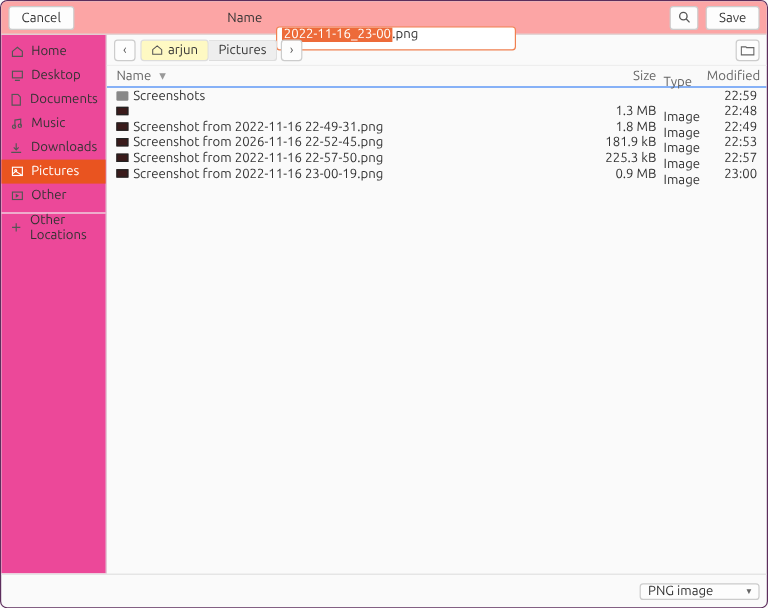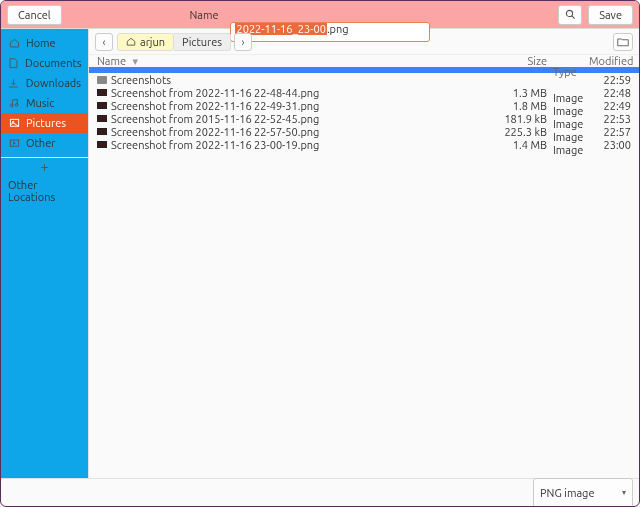--- a/index.html
+++ b/index.html
@@ -8,50 +8,50 @@
 
 .header { height: 28px; display: flex; align-items: center; background: #fca5a5; border-bottom: 1px solid #ddd; padding: 0 6px; gap: 6px; }
 .hbtn { height: 20px; padding: 0 10px; background: #fdfdfd; border: 1px solid #ccc; border-radius: 3px; display: inline-flex; align-items: center; justify-content: center; cursor: pointer; }
 .hspacer { flex: 1; }
 .name-label { padding-right: 6px; }
 .name-field { width: 200px; height: 20px; border: 1px solid #f08050; border-radius: 3px; background: #fff; display: flex; align-items: flex-start; padding: 0 4px; margin-top: 34px; }
 .name-sel { background: #ed6b3a; color: #fff; padding: 0 1px; }
 .icon-btn { width: 24px; height: 20px; background: #fdfdfd; border: 1px solid #ccc; border-radius: 3px; display: inline-flex; align-items: center; justify-content: center; cursor: pointer; }
 
 .body { flex: 1; display: flex; overflow: hidden; }
-.sidebar { width: 88px; border-right: 1px solid #e0e0e0; display: flex; flex-direction: column; padding-top: 4px; background: #0ea5e9; }
+.sidebar { width: 88px; border-right: 1px solid #e0e0e0; display: flex; flex-direction: column; padding-top: 4px; background: #ec4899; }
 .side-item { height: 20px; display: flex; align-items: center; gap: 6px; padding: 0 7px; cursor: pointer; }
 .side-item.active { background: #e95420; color: #fff; }
 .side-item .sicon { width: 12px; display: inline-flex; justify-content: center; }
-.side-other { height: 20px; display: flex; align-items: center; gap: 6px; padding: 0 7px; cursor: pointer; border-top: 1px solid #eee; margin-top: 4px; padding-top: 4px; flex-direction: column; }
+.side-other { height: 20px; display: flex; align-items: center; gap: 6px; padding: 0 7px; cursor: pointer; border-top: 1px solid #eee; margin-top: 4px; padding-top: 4px; }
 
 .main { flex: 1; display: flex; flex-direction: column; }
 .path-bar { height: 26px; display: flex; align-items: center; padding: 4px 6px; gap: 4px; border-bottom: 1px solid #eee; }
 .nav-btn { width: 18px; height: 18px; border: 1px solid #ccc; border-radius: 3px; background: #fdfdfd; display: inline-flex; align-items: center; justify-content: center; cursor: pointer; font-size: 10px; color: #555; }
 .crumb { height: 18px; padding: 0 8px; border: 1px solid #ddd; border-radius: 3px; background: #fef9c3; display: inline-flex; align-items: center; gap: 4px; cursor: pointer; }
 .crumb + .crumb { border-left: none; border-radius: 0 3px 3px 0; }
 .crumb.cur { background: #eee; }
 .crumb-home svg { width: 10px; height: 10px; }
 .path-spacer { flex: 1; }
 .newfolder-btn { width: 20px; height: 18px; border: 1px solid #ccc; border-radius: 3px; background: #fdfdfd; display: inline-flex; align-items: center; justify-content: center; cursor: pointer; }
 
 .filelist { flex: 1; overflow: auto; }
-.fl-header { display: flex; height: 18px; padding: 0 8px; border-bottom: 6px solid #3b82f6; color: #666; font-size: 10px; }
+.fl-header { display: flex; align-items: center; height: 18px; padding: 0 8px; border-bottom: 1px solid #3b82f6; color: #666; font-size: 10px; }
 .fl-header .col-name { flex: 1; }
 .fl-header .col-size, .fl-row .col-size { width: 50px; text-align: right; }
 .fl-header .col-type, .fl-row .col-type { width: 42px; text-align: left; padding-left: 6px; margin-top: 11px; }
 .fl-header .col-mod, .fl-row .col-mod { width: 42px; text-align: right; }
 .sort-ind { margin-left: 4px; color: #999; }
 .fl-row { display: flex; align-items: center; height: 13px; padding: 0 8px; }
 .fl-row .fn { flex: 1; display: flex; align-items: center; gap: 4px; }
 .thumb-folder { width: 10px; height: 8px; background: #888; border-radius: 1px; display: inline-block; }
 .thumb-img { width: 10px; height: 7px; background: #3a1a1a; border: 1px solid #222; display: inline-block; }
 
 .footer { height: 28px; border-top: 1px solid #e0e0e0; display: flex; align-items: center; justify-content: flex-end; padding: 0 6px; }
-.combo { width: 100px; height: 30px; border: 1px solid #ccc; border-radius: 3px; background: #fdfdfd; display: flex; align-items: center; justify-content: space-between; padding: 0 6px; cursor: pointer; }
+.combo { width: 100px; height: 14px; border: 1px solid #ccc; border-radius: 3px; background: #fdfdfd; display: flex; align-items: center; justify-content: space-between; padding: 0 6px; cursor: pointer; }
 .combo .chev { font-size: 8px; color: #666; }
 
 svg { display: block; }
 </style>
 </head>
 <body>
 
 <div class="window">
 
   <div class="header">
@@ -78,42 +78,51 @@
           <span class="sicon">
             <svg width="11" height="11" viewBox="0 0 16 16">
               <path d="M2 7l6-5 6 5v6H2z" stroke="#555" fill="none" stroke-width="1.4"></path>
             </svg>
           </span>
           <span>Home</span>
         </div>
         <div class="side-item">
           <span class="sicon">
             <svg width="11" height="11" viewBox="0 0 16 16">
+              <rect x="2" y="2" width="12" height="8" stroke="#555" fill="none" stroke-width="1.4"></rect>
+              <line x1="5" y1="13" x2="11" y2="13" stroke="#555" fill="none" stroke-width="1.4"></line>
+            </svg>
+          </span>
+          <span>Desktop</span>
+        </div>
+        <div class="side-item">
+          <span class="sicon">
+            <svg width="11" height="11" viewBox="0 0 16 16">
               <path d="M3 1h7l3 3v10H3z" stroke="#555" fill="none" stroke-width="1.4"></path>
             </svg>
           </span>
           <span>Documents</span>
-        </div>
-        <div class="side-item">
-          <span class="sicon">
-            <svg width="11" height="11" viewBox="0 0 16 16">
-              <path d="M8 2v8m-3-3l3 3 3-3M2 13h12" stroke="#555" fill="none" stroke-width="1.4"></path>
-            </svg>
-          </span>
-          <span>Downloads</span>
         </div>
         <div class="side-item">
           <span class="sicon">
             <svg width="11" height="11" viewBox="0 0 16 16">
               <path d="M5 11V3l7-1v8" stroke="#555" fill="none" stroke-width="1.4"></path>
               <circle cx="4" cy="11" r="2" stroke="#555" fill="none" stroke-width="1.4"></circle>
               <circle cx="11" cy="10" r="2" stroke="#555" fill="none" stroke-width="1.4"></circle>
             </svg>
           </span>
           <span>Music</span>
+        </div>
+        <div class="side-item">
+          <span class="sicon">
+            <svg width="11" height="11" viewBox="0 0 16 16">
+              <path d="M8 2v8m-3-3l3 3 3-3M2 13h12" stroke="#555" fill="none" stroke-width="1.4"></path>
+            </svg>
+          </span>
+          <span>Downloads</span>
         </div>
         <div class="side-item active">
           <span class="sicon">
             <svg width="11" height="11" viewBox="0 0 16 16">
               <rect x="2" y="2" width="12" height="10" stroke="#fff" fill="none" stroke-width="1.4"></rect>
               <circle cx="6" cy="6" r="1.2" stroke="#fff" fill="none" stroke-width="1.4"></circle>
               <path d="M2 10l4-3 8 5" stroke="#fff" fill="none" stroke-width="1.4"></path>
             </svg>
           </span>
           <span>Pictures</span>
@@ -182,59 +191,58 @@
                 <span class="thumb-folder"></span>
                 <span>Screenshots</span>
               </div>
               <div class="col-size"></div>
               <div class="col-type"></div>
               <div class="col-mod">22:59</div>
             </div>
             <div class="fl-row">
               <div class="fn">
                 <span class="thumb-img"></span>
-                <span>Screenshot from 2022-11-16 22-48-44.png</span>
               </div>
               <div class="col-size">1.3 MB</div>
               <div class="col-type">Image</div>
               <div class="col-mod">22:48</div>
             </div>
             <div class="fl-row">
               <div class="fn">
                 <span class="thumb-img"></span>
                 <span>Screenshot from 2022-11-16 22-49-31.png</span>
               </div>
               <div class="col-size">1.8 MB</div>
               <div class="col-type">Image</div>
               <div class="col-mod">22:49</div>
             </div>
             <div class="fl-row">
               <div class="fn">
                 <span class="thumb-img"></span>
-                <span>Screenshot from 2015-11-16 22-52-45.png</span>
+                <span>Screenshot from 2026-11-16 22-52-45.png</span>
               </div>
               <div class="col-size">181.9 kB</div>
               <div class="col-type">Image</div>
               <div class="col-mod">22:53</div>
             </div>
             <div class="fl-row">
               <div class="fn">
                 <span class="thumb-img"></span>
                 <span>Screenshot from 2022-11-16 22-57-50.png</span>
               </div>
               <div class="col-size">225.3 kB</div>
               <div class="col-type">Image</div>
               <div class="col-mod">22:57</div>
             </div>
             <div class="fl-row">
               <div class="fn">
                 <span class="thumb-img"></span>
                 <span>Screenshot from 2022-11-16 23-00-19.png</span>
               </div>
-              <div class="col-size">1.4 MB</div>
+              <div class="col-size">0.9 MB</div>
               <div class="col-type">Image</div>
               <div class="col-mod">23:00</div>
             </div>
           </div>
       </div>
     </div>
   </div>
 
   <div class="footer">
     <div class="combo">

